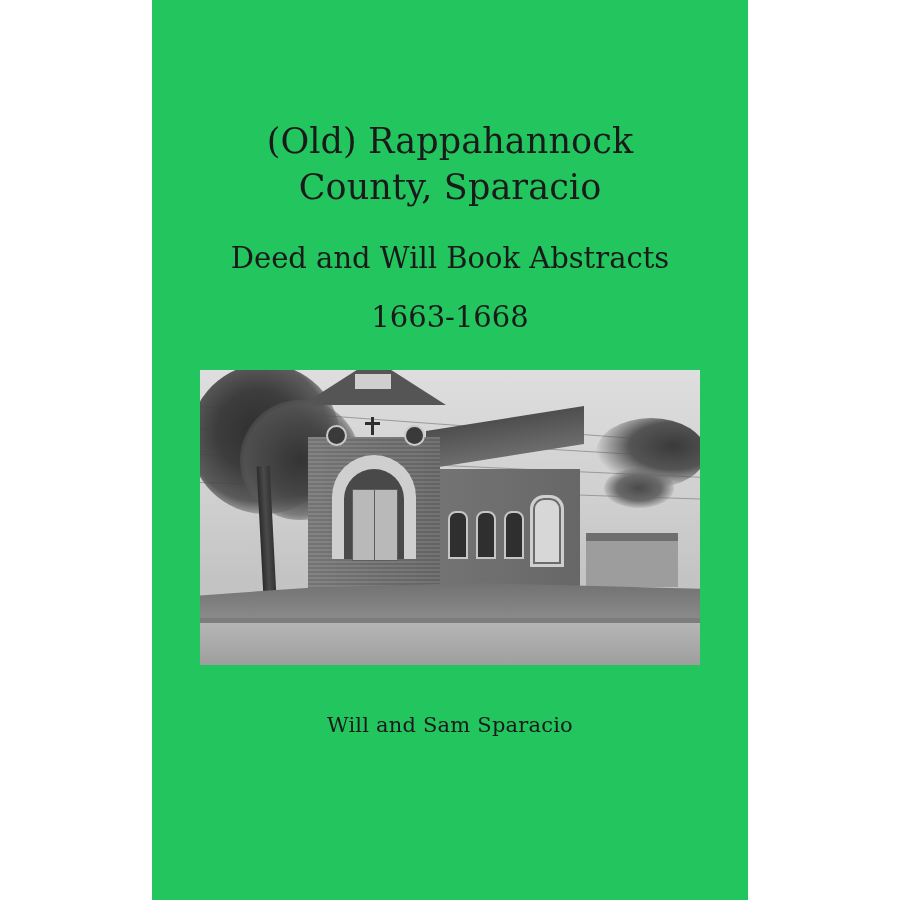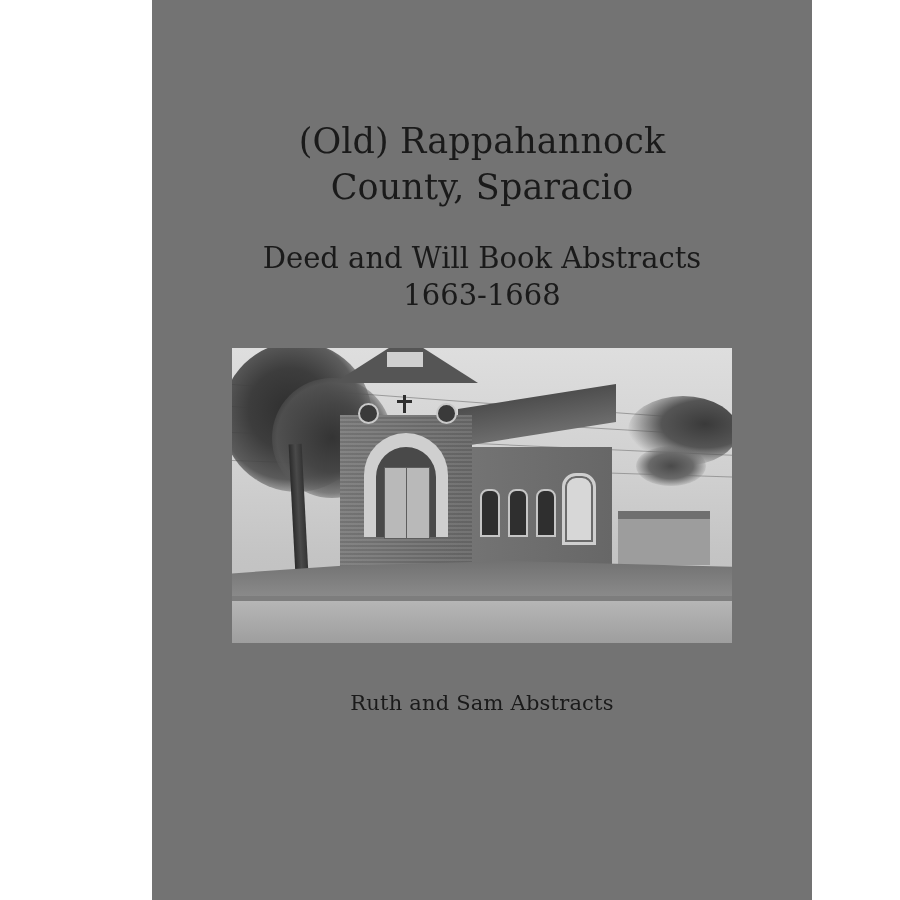--- a/index.html
+++ b/index.html
@@ -16,23 +16,23 @@
   .page {
     position: relative;
     width: 900px;
     height: 900px;
     background: #ffffff;
   }
   .cover {
     position: absolute;
     left: 152px;
     top: 0px;
-    width: 660px;
+    width: 596px;
     height: 900px;
-    background: #737373;
+    background: #22c55e;
     display: flex;
     flex-direction: column;
     align-items: center;
     box-sizing: border-box;
   }
   .title-block {
     width: 100%;
     text-align: center;
     margin-top: 118px;
   }
@@ -49,20 +49,21 @@
     font-size: 29px;
     color: #1a1a1a;
     margin-top: 30px;
     padding: 0 12px;
     line-height: 1.3;
   }
   .dates {
     font-family: "DejaVu Serif", serif;
     font-size: 29px;
     color: #1a1a1a;
+    margin-top: 22px;
   }
   .photo-frame {
     margin-top: 36px;
     width: 500px;
     height: 295px;
     background: #8f8f8f;
     position: relative;
     overflow: hidden;
   }
   
@@ -374,15 +375,15 @@
         <div class="nave-win nw3"></div>
         <div class="big-win"></div>
       </div>
 
       <div class="foundation"></div>
       <div class="grass-bank"></div>
       <div class="road-edge"></div>
       <div class="road"></div>
     </div>
 
-    <div class="author">Ruth and Sam Abstracts</div>
+    <div class="author">Will and Sam Sparacio</div>
   </div>
 </div>
 
 </body></html>

